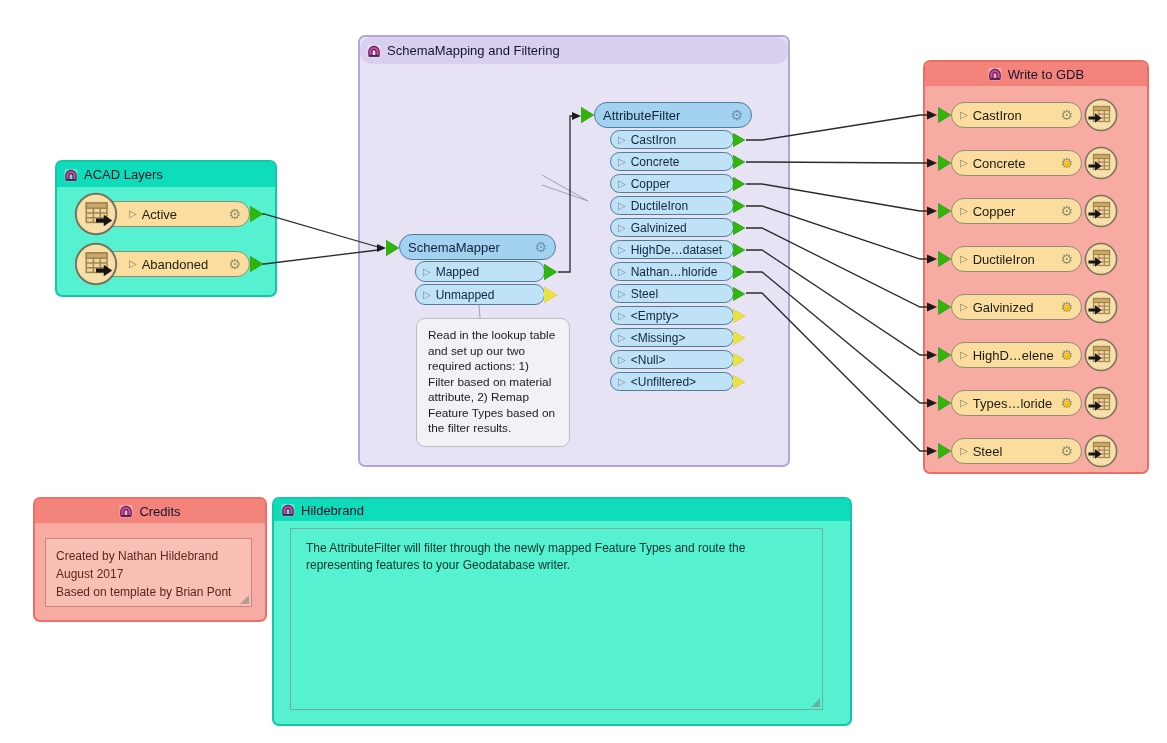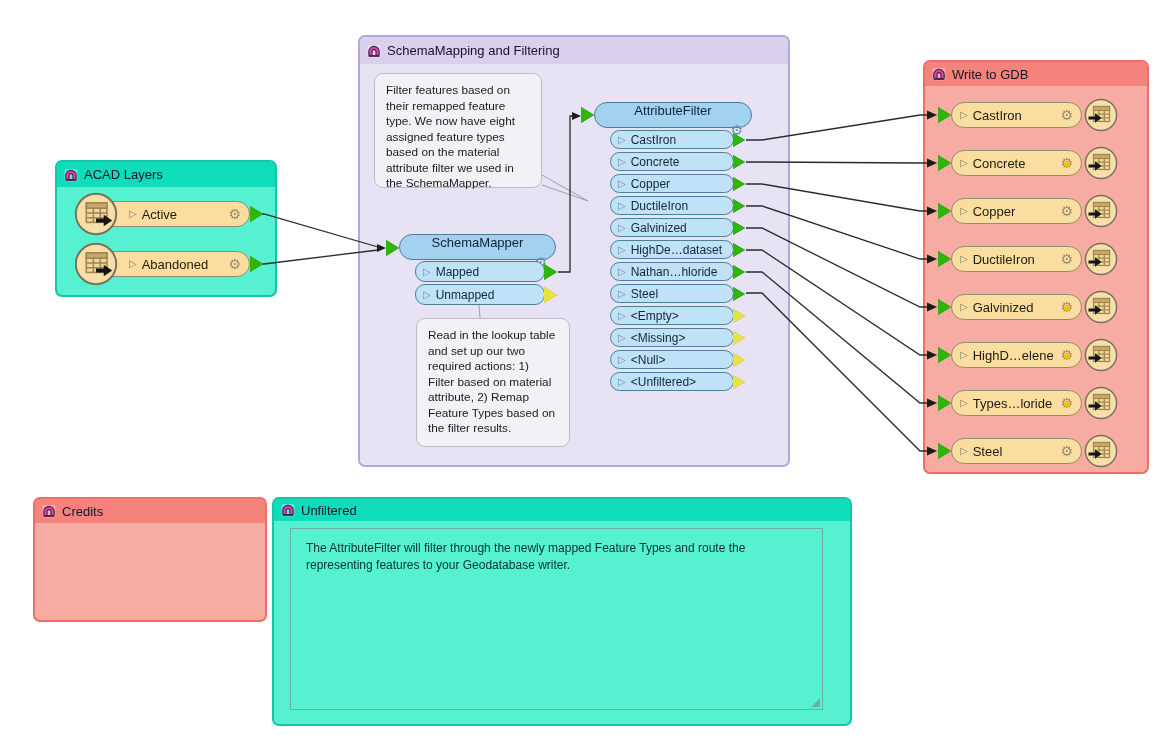--- a/index.html
+++ b/index.html
@@ -6,29 +6,29 @@
   body{font-family:"Liberation Sans", sans-serif; background:#ffffff;}
   #canvas{position:relative;width:1167px;height:743px;background:#ffffff;overflow:hidden;}
 
   
   .bookmark{position:absolute;border-radius:7px;border:2px solid;z-index:1;}
   .bm-head{display:flex;align-items:center;gap:6px;padding:0 7px;border-top-left-radius:5px;border-top-right-radius:5px;font-size:13px;color:#14142e;}
   .bm-icon{width:14px;height:14px;flex:0 0 auto;}
   .bm-teal{background:#55f1d1;border-color:#12c7a8;}
   .bm-teal .bm-head{background:#0edcba;height:25px;}
   .bm-purple{background:#e7e3f5;border-color:#b4a7d8;}
-  .bm-purple .bm-head{background:#d8d0ed;height:27px;}
+  .bm-purple .bm-head{background:#d8d0ed;height:27px;border-radius:12px;}
   .bm-red{background:#f8aba2;border-color:#ec6f66;}
-  .bm-red .bm-head{background:#f3837b;height:24px;}
+  .bm-red .bm-head{background:#f3837b;height:24px;justify-content:center;}
 
   
   .note{position:absolute;z-index:3;background:#f2f1f5;border:1px solid #bdbdc6;border-radius:9px;padding:9px 11px;font-size:11.8px;line-height:1.32;color:#1b1b1b;}
 
   
-  .node-cap{position:absolute;z-index:3;display:flex;align-items:center;gap:5px;padding:0 8px;background:#a3d1f0;border:1.6px solid #4d7f9d;border-radius:13px;font-size:13px;color:#0e2238;box-sizing:border-box;flex-direction:column;}
+  .node-cap{position:absolute;z-index:3;display:flex;align-items:center;gap:5px;padding:0 8px;background:#a3d1f0;border:1.6px solid #4d7f9d;border-radius:13px;font-size:13px;color:#0e2238;box-sizing:border-box;}
   .port{position:absolute;z-index:3;display:flex;align-items:center;gap:5px;padding:0 7px;background:#bfe2f7;border:1.4px solid #4d7f9d;border-radius:10px;font-size:12px;color:#10263c;box-sizing:border-box;}
   .pin{font-size:10px;color:#7b8b99;line-height:1;}
   .gear{margin-left:auto;font-size:14px;line-height:1;color:#6b93ad;position:relative;}
   .gear.yellow::after{content:'';position:absolute;left:50%;top:55%;width:6px;height:6px;margin:-3px 0 0 -3px;border-radius:50%;background:#f4c20d;}
 
   
   .rw-cap{position:absolute;display:flex;align-items:center;gap:5px;padding:0 8px;background:#fadd9f;border:1.5px solid #8f8d74;border-radius:13px;font-size:13px;color:#1c1c10;box-sizing:border-box;}
   .rw-cap .pin{color:#85826b;}
   .rw-cap .gear{color:#93906f;}
   .rw-wrap{position:absolute;z-index:3;}
@@ -116,21 +116,21 @@
         </svg>
       <span class="title">Credits</span>
     </div>
   </div>
 
   <div class="bookmark bm-teal" style="left:272px;top:497px;width:576px;height:225px;">
     <div class="bm-head" style="height:22px;">
       <svg class="bm-icon" viewBox="0 0 14 14">
           <use href="#icon-bookmark"></use>
         </svg>
-      <span class="title">Unfiltered</span>
+      <span class="title">Hildebrand</span>
     </div>
   </div>
 
   <svg id="wires" width="1167" height="743">
 
     <g stroke="#a0a0ab" stroke-width="1" fill="none">
       <polyline points="542,175 588,201"></polyline>
       <polyline points="542,185 588,201"></polyline>
       <polyline points="480,318 479,305"></polyline>
     </g>
@@ -178,23 +178,20 @@
       <span class="pin">▷</span>
       <span>Abandoned</span>
       <span class="gear">⚙</span>
     </div>
     <span class="tri" style="left:176px;top:14px;"></span>
     <svg class="db-icon" style="left:0;top:0;" viewBox="0 0 34 34">
         <use href="#icon-reader"></use>
       </svg>
   </div>
 
-  <div class="note" style="left:374px;top:73px;width:144px;height:95px;">
-    <span>Filter features based on their remapped feature type. We now have eight assigned feature types based on the material attribute filter we used in the SchemaMapper.</span>
-  </div>
   <div class="note" style="left:416px;top:318px;width:130px;height:109px;">
     <span>Read in the lookup table and set up our two required actions: 1) Filter based on material attribute, 2) Remap Feature Types based on the filter results.</span>
   </div>
 
   <span class="tri" style="left:386px;top:240px;z-index:3;"></span>
   <div class="node-cap" style="left:399px;top:234px;width:157px;height:26px;text-align:center;">
     <span>SchemaMapper</span>
     <span class="gear">⚙</span>
   </div>
   <div class="port" style="left:415px;top:261px;width:130px;height:21px;">
@@ -357,19 +354,25 @@
     <div class="rw-cap" style="left:13px;top:4px;width:131px;height:26px;">
       <span class="pin">▷</span>
       <span>Steel</span>
       <span class="gear">⚙</span>
     </div>
     <svg class="db-icon" style="left:146px;top:0;width:34px;height:34px;" viewBox="0 0 34 34">
         <use href="#icon-writer"></use>
       </svg>
   </div>
 
+  <div class="credits-box" style="left:45px;top:538px;width:185px;height:51px;">
+    <div>Created by Nathan Hildebrand</div>
+    <div>August 2017</div>
+    <div>Based on template by Brian Pont</div>
+    <span class="resize-handle"></span>
+  </div>
 
   <div class="desc-box" style="left:290px;top:528px;width:533px;height:182px;">
     <p>The AttributeFilter will filter through the newly mapped Feature Types and route the representing features to your Geodatabase writer.</p>
     <span class="resize-handle"></span>
   </div>
 
 </div>
 
 </body></html>

